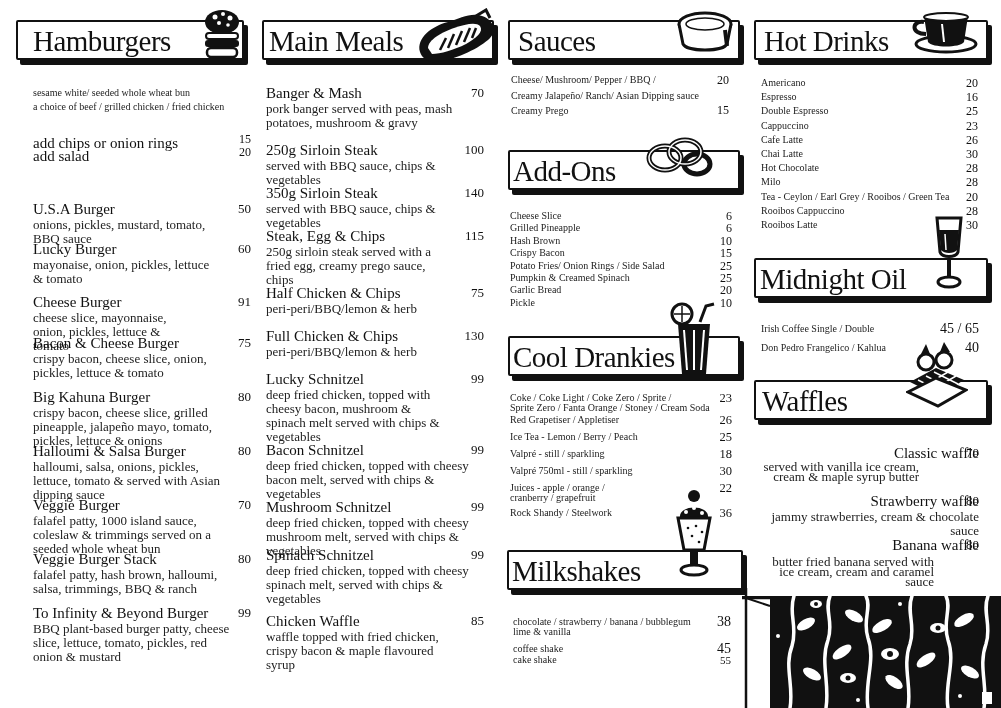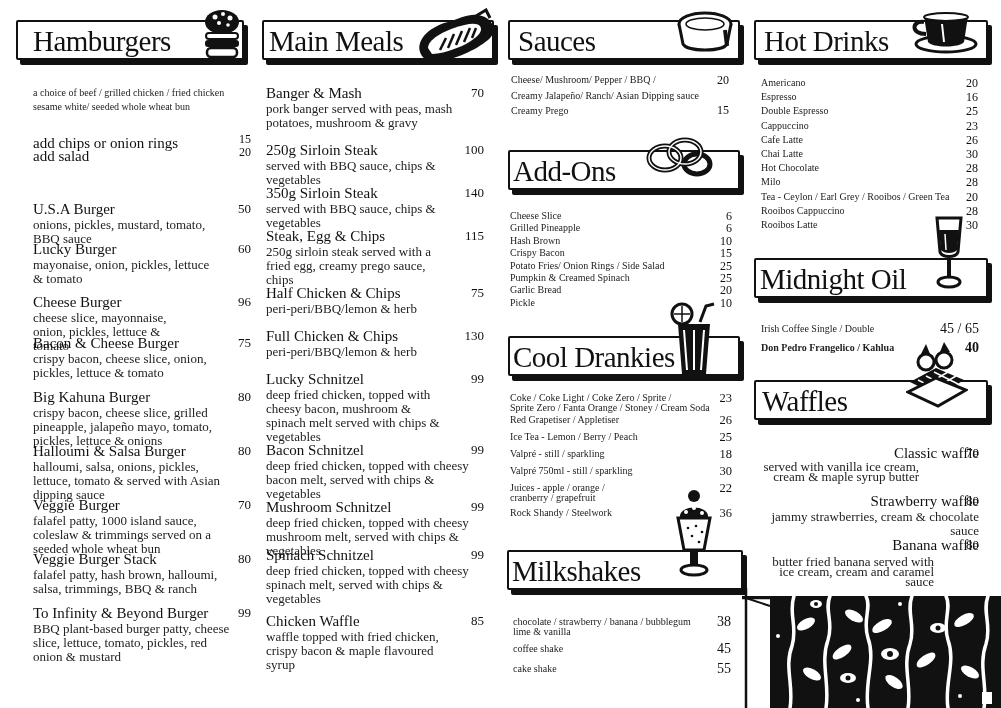--- a/index.html
+++ b/index.html
@@ -46,22 +46,22 @@
         <circle cx="29" cy="10" r="2.5" fill="#fff"></circle>
         <circle cx="18" cy="15" r="2" fill="#fff"></circle>
         <circle cx="27" cy="17" r="1.8" fill="#fff"></circle>
       <rect x="5" y="25" width="32" height="6" rx="3" fill="#fff" stroke="#111" stroke-width="2"></rect>
       <rect x="4" y="32" width="34" height="7" rx="3" fill="#111"></rect>
       <rect x="6" y="40" width="30" height="9" rx="4" fill="#fff" stroke="#111" stroke-width="2.5"></rect>
     </svg>
   </div>
 
   <div style="position:absolute; left:33px; top:86px; width:210px;">
+    <div class="idesc" style="font-size:10px;">sesame white/ seeded whole wheat bun</div>
     <div class="idesc" style="font-size:10px;">a choice of beef / grilled chicken / fried chicken</div>
-    <div class="idesc" style="font-size:10px;">sesame white/ seeded whole wheat bun</div>
   </div>
 
   <div style="position:absolute; left:33px; top:133px; width:218px;">
     <div style="position:relative; height:13px;">
       <span class="iname" style="font-size:15px; line-height:13px;">add chips or onion rings</span>
       <span class="iprice" style="font-size:12px; line-height:13px;">15</span>
     </div>
     <div style="position:relative; height:13px;">
       <span class="iname" style="font-size:15px; line-height:13px;">add salad</span>
       <span class="iprice" style="font-size:12px; line-height:13px;">20</span>
@@ -74,21 +74,21 @@
         <span class="iprice">50</span>
         <div class="idesc" style="width:180px;">onions, pickles, mustard, tomato, BBQ sauce</div>
       </div>
     <div class="item" style="top:241px;">
         <div class="iname">Lucky Burger</div>
         <span class="iprice">60</span>
         <div class="idesc" style="width:185px;">mayonaise, onion, pickles, lettuce &amp; tomato</div>
       </div>
     <div class="item" style="top:294px;">
         <div class="iname">Cheese Burger</div>
-        <span class="iprice">96</span>
+        <span class="iprice">91</span>
         <div class="idesc" style="width:160px;">cheese slice, mayonnaise, onion, pickles, lettuce &amp; tomato</div>
       </div>
     <div class="item" style="top:335px;">
         <div class="iname">Bacon &amp; Cheese Burger</div>
         <span class="iprice">75</span>
         <div class="idesc" style="width:195px;">crispy bacon, cheese slice, onion, pickles, lettuce &amp; tomato</div>
       </div>
     <div class="item" style="top:389px;">
         <div class="iname">Big Kahuna Burger</div>
         <span class="iprice">80</span>
@@ -300,23 +300,23 @@
   <div style="position:absolute; left:10px; top:617px; width:218px;">
     <div class="drow" style="height:27px;">
         <div>chocolate / strawberry / banana / bubblegum</div>
         <div>lime &amp; vanilla</div>
         <span class="p" style="font-size:14px;">38</span>
       </div>
     <div class="drow" style="height:11px;">
         <div>coffee shake</div>
         <span class="p" style="font-size:14px;">45</span>
       </div>
-    <div class="drow" style="height:11px;margin-top:9px;">
+    <div class="drow" style="height:11px;">
         <div>cake shake</div>
-        <span class="p" style="font-size:14px;">55</span>
+        <span class="p" style="font-size:11px;">55</span>
       </div>
   </div>
 </div>
 
 <div class="col col4">
 
   <div class="hdr" style="left:6px; top:20px; width:234px;">
     <span class="title" style="left:8px;">Hot Drinks</span>
     <svg class="ico" style="left:150px; top:-12px;" width="74" height="44" viewBox="0 0 74 44">
       <ellipse cx="40" cy="34" rx="30" ry="8" fill="#fff" stroke="#111" stroke-width="3"></ellipse>
@@ -345,21 +345,21 @@
     <svg class="ico" style="left:178px; top:-44px;" width="30" height="74" viewBox="0 0 30 74">
       <path d="M3 2 L27 2 L24 36 C22 42 8 42 6 36 Z" fill="#fff" stroke="#111" stroke-width="3"></path>
       <path d="M5 14 L25 14 L23 34 C20 38 10 38 7 34 Z" fill="#111"></path>
       <path d="M11 18 L12 34" stroke="#fff" stroke-width="1.5"></path>
       <rect x="13" y="42" width="4" height="20" fill="#111"></rect>
       <ellipse cx="15" cy="66" rx="11" ry="5" fill="#fff" stroke="#111" stroke-width="3"></ellipse>
     </svg>
   </div>
   <div class="list" style="left:13px; top:322px; width:218px;">
     <div class="row" style="height:19px; line-height:14px;"><span>Irish Coffee Single / Double</span><span class="p" style="font-size:14px;">45 / 65</span></div>
-    <div class="row" style="height:16px; line-height:14px;font-weight:bold;"><span>Don Pedro Frangelico / Kahlua</span><span class="p" style="font-size:14px;">40</span></div>
+    <div class="row" style="height:16px; line-height:14px;"><span>Don Pedro Frangelico / Kahlua</span><span class="p" style="font-size:14px;">40</span></div>
   </div>
 
   <div class="hdr" style="left:6px; top:380px; width:234px;">
     <span class="title" style="left:6px;">Waffles</span>
     <svg class="ico" style="left:150px; top:-40px;" width="62" height="68" viewBox="0 0 62 68">
       <path d="M14 14 L20 2 L24 12 Z" fill="#111"></path>
         <path d="M34 10 L38 0 L44 10 Z" fill="#111"></path>
       <circle cx="20" cy="20" r="8" fill="#fff" stroke="#111" stroke-width="3"></circle>
       <circle cx="38" cy="18" r="8" fill="#fff" stroke="#111" stroke-width="3"></circle>
       <path d="M4 40 L30 26 L58 38 L32 54 Z" fill="#111"></path>

